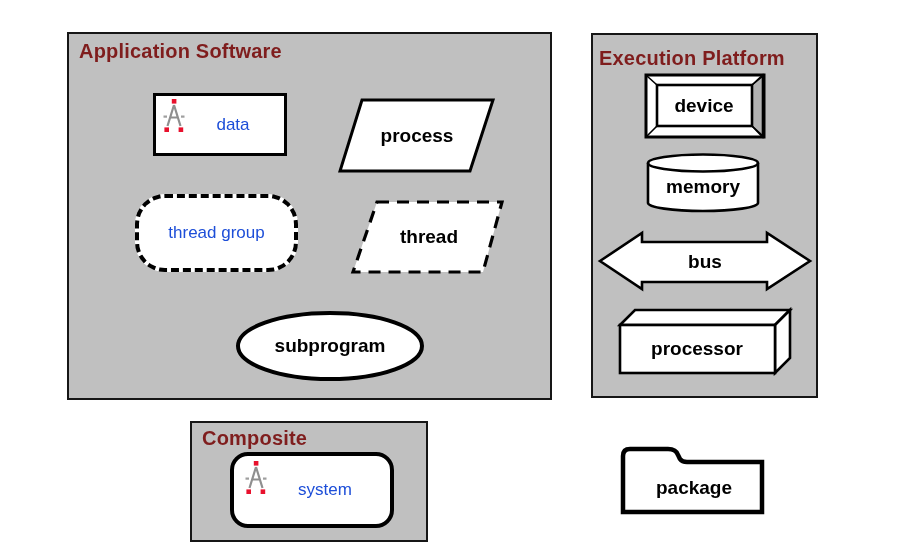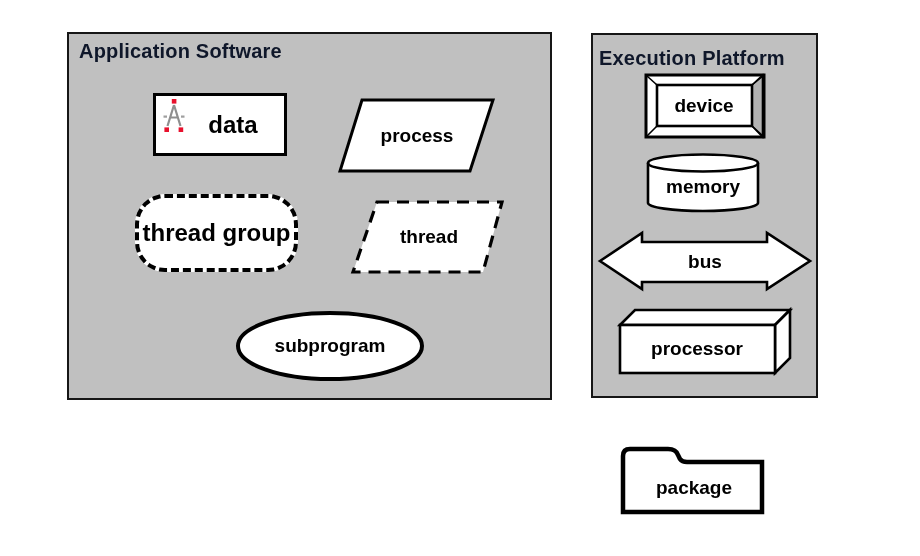--- a/index.html
+++ b/index.html
@@ -1,20 +1,20 @@
 <!DOCTYPE html>
 <html><head>
 <meta charset="utf-8">
 <style>
   html,body{margin:0;padding:0;background:#ffffff;}
   #canvas{position:relative;width:920px;height:556px;background:#ffffff;overflow:hidden;
           font-family:"Liberation Sans",sans-serif;}
   .group-box{position:absolute;background:#c0c0c0;border:2px solid #161616;box-sizing:border-box;}
-  .group-title{position:absolute;font-weight:bold;font-size:20px;color:#0f172a;letter-spacing:.2px;white-space:nowrap;}
-  .shape-label{font-weight:bold;font-size:24px;color:#000000;white-space:nowrap;}
+  .group-title{position:absolute;font-weight:bold;font-size:20px;color:#7f1d1d;letter-spacing:.2px;white-space:nowrap;}
+  .shape-label{font-weight:normal;font-size:17px;color:#1d4ed8;white-space:nowrap;}
   .html-shape{position:absolute;background:#ffffff;box-sizing:border-box;display:flex;align-items:center;justify-content:center;}
   .svg-shape{position:absolute;display:block;}
   svg .lbl{font-family:"Liberation Sans",sans-serif;font-weight:bold;font-size:19px;fill:#000;text-anchor:middle;}
   .aadl-icon{position:absolute;width:26px;height:34px;}
 </style>
 </head>
 <body>
 
 <div id="canvas">
 
@@ -87,19 +87,29 @@
     </svg>
 
     <svg class="svg-shape" style="left:23px;top:271px;" width="178" height="70" viewBox="0 0 178 70">
       <polygon points="4,19 19,4 174,4 159,19" fill="#fff" stroke="#000" stroke-width="2.6"></polygon>
       <polygon points="159,19 174,4 174,52 159,67" fill="#fff" stroke="#000" stroke-width="2.6"></polygon>
       <rect x="4" y="19" width="155" height="48" fill="#fff" stroke="#000" stroke-width="2.6"></rect>
       <text class="lbl" x="81" y="49">processor</text>
     </svg>
   </div>
 
+  <div class="group-box" style="left:190px;top:421px;width:238px;height:121px;">
+    <div class="group-title" style="left:10px;top:4px;">Composite</div>
+
+    <div class="html-shape" style="left:38px;top:29px;width:164px;height:76px;border:4px solid #000;border-radius:18px;">
+      <svg class="aadl-icon" style="left:9px;top:5px;">
+        <use href="#aadl-icon"></use>
+      </svg>
+      <span class="shape-label" style="margin-left:26px;">system</span>
+    </div>
+  </div>
 
   <svg class="svg-shape" style="left:616px;top:442px;" width="150" height="74" viewBox="0 0 150 74">
     <path d="M7,70 L7,14 Q7,7 14,7 L52,7 Q60,7 62,13 L64,17 Q66,20 71,20 L146,20 L146,70 Z" fill="#fff" stroke="#000" stroke-width="4.5"></path>
     <text class="lbl" x="78" y="52">package</text>
   </svg>
 
 </div>
 
 </body></html>

